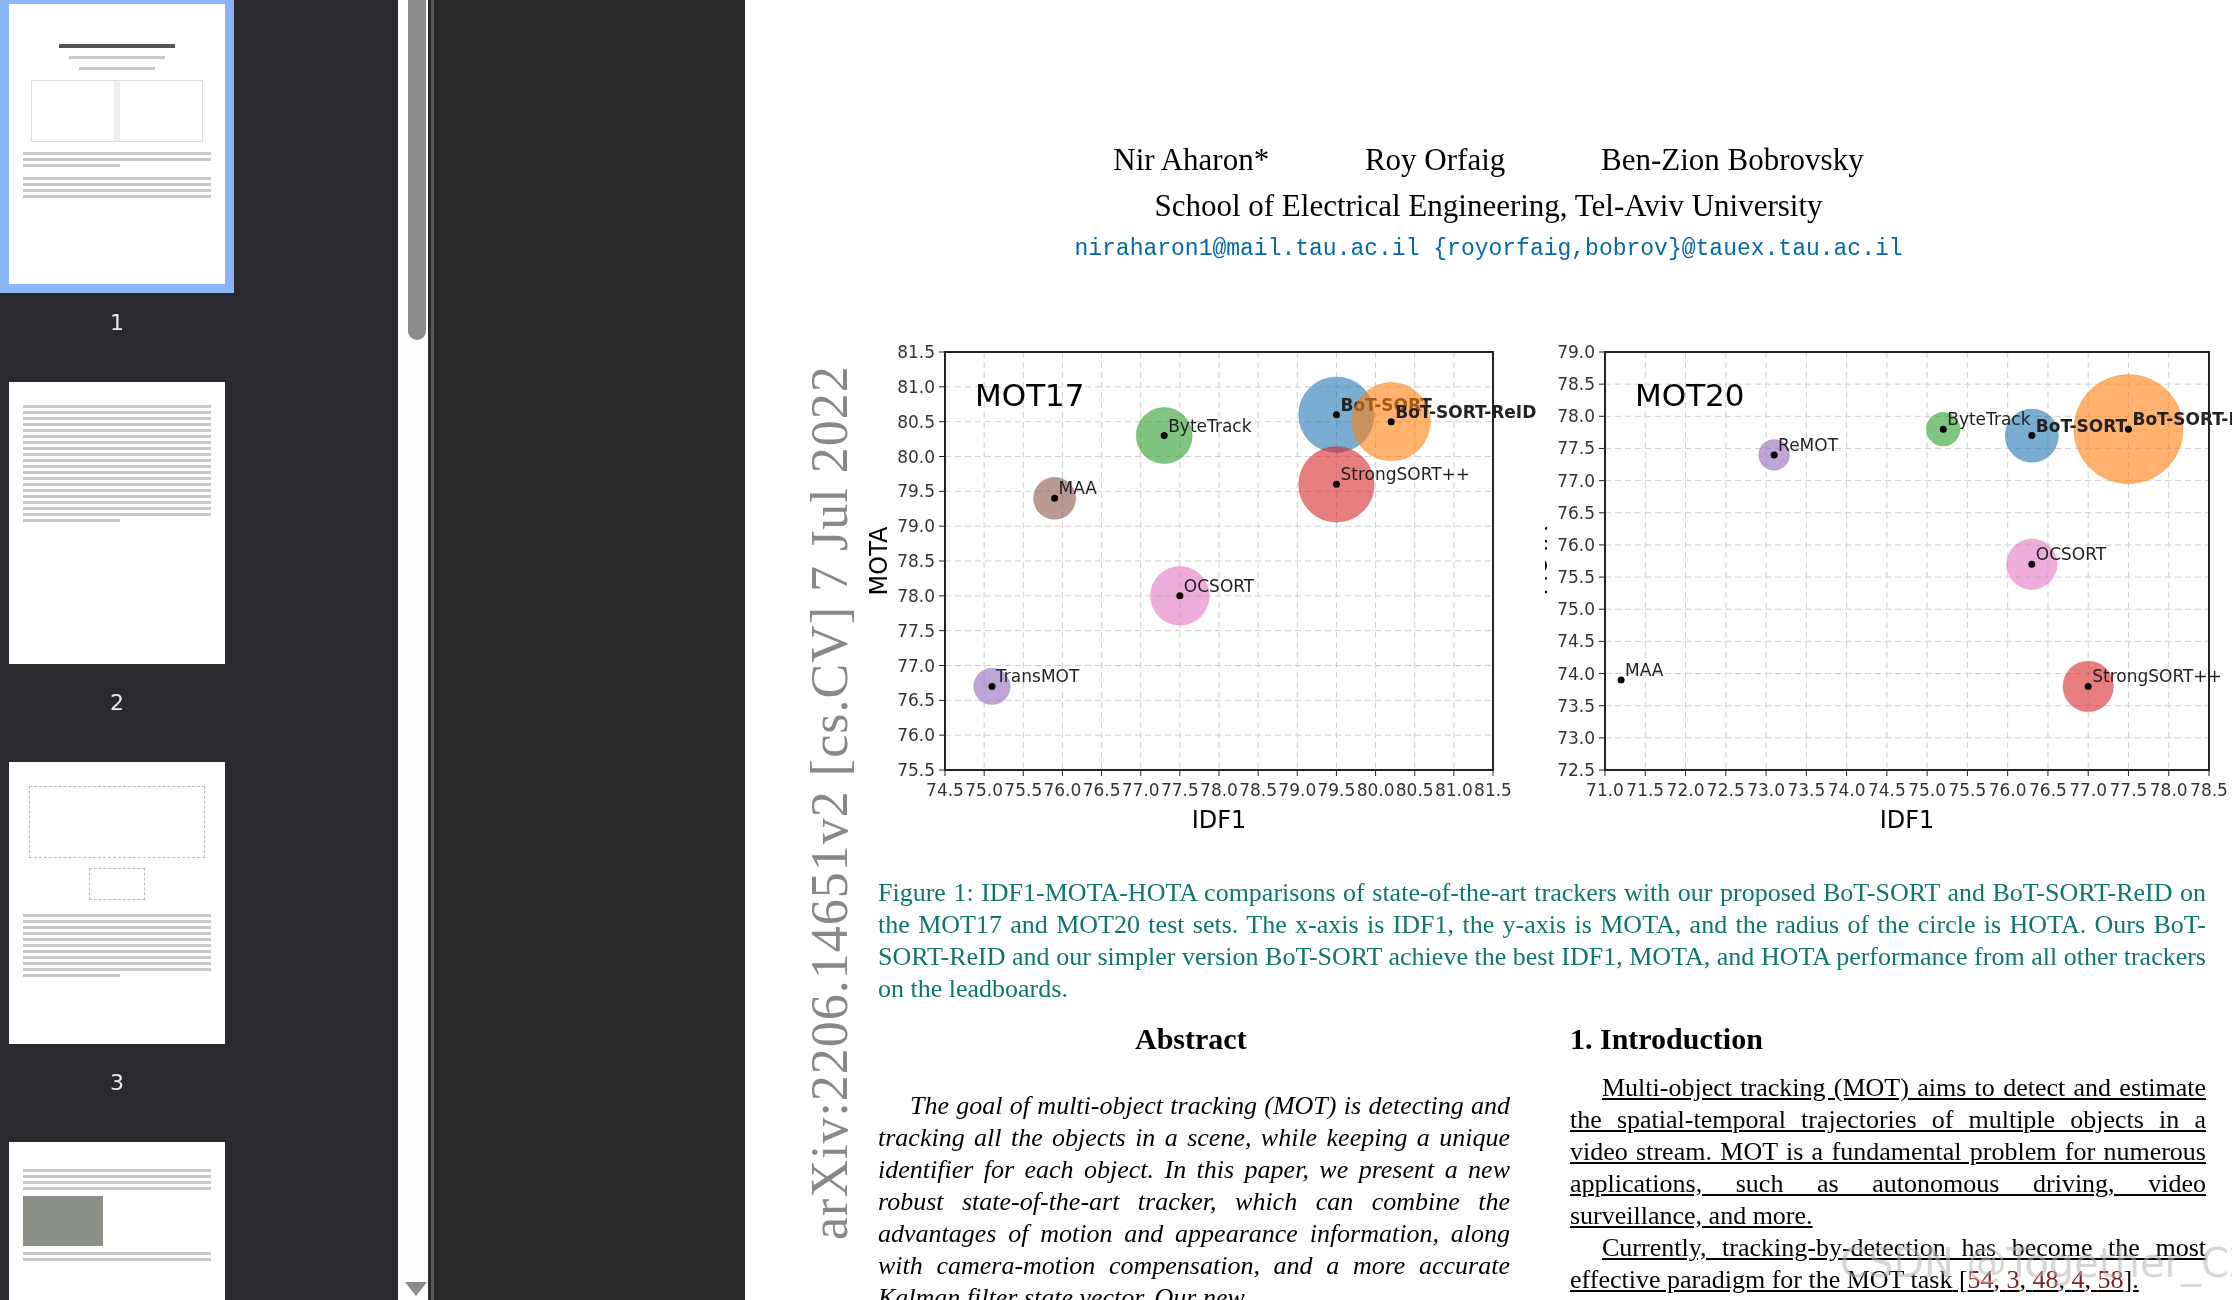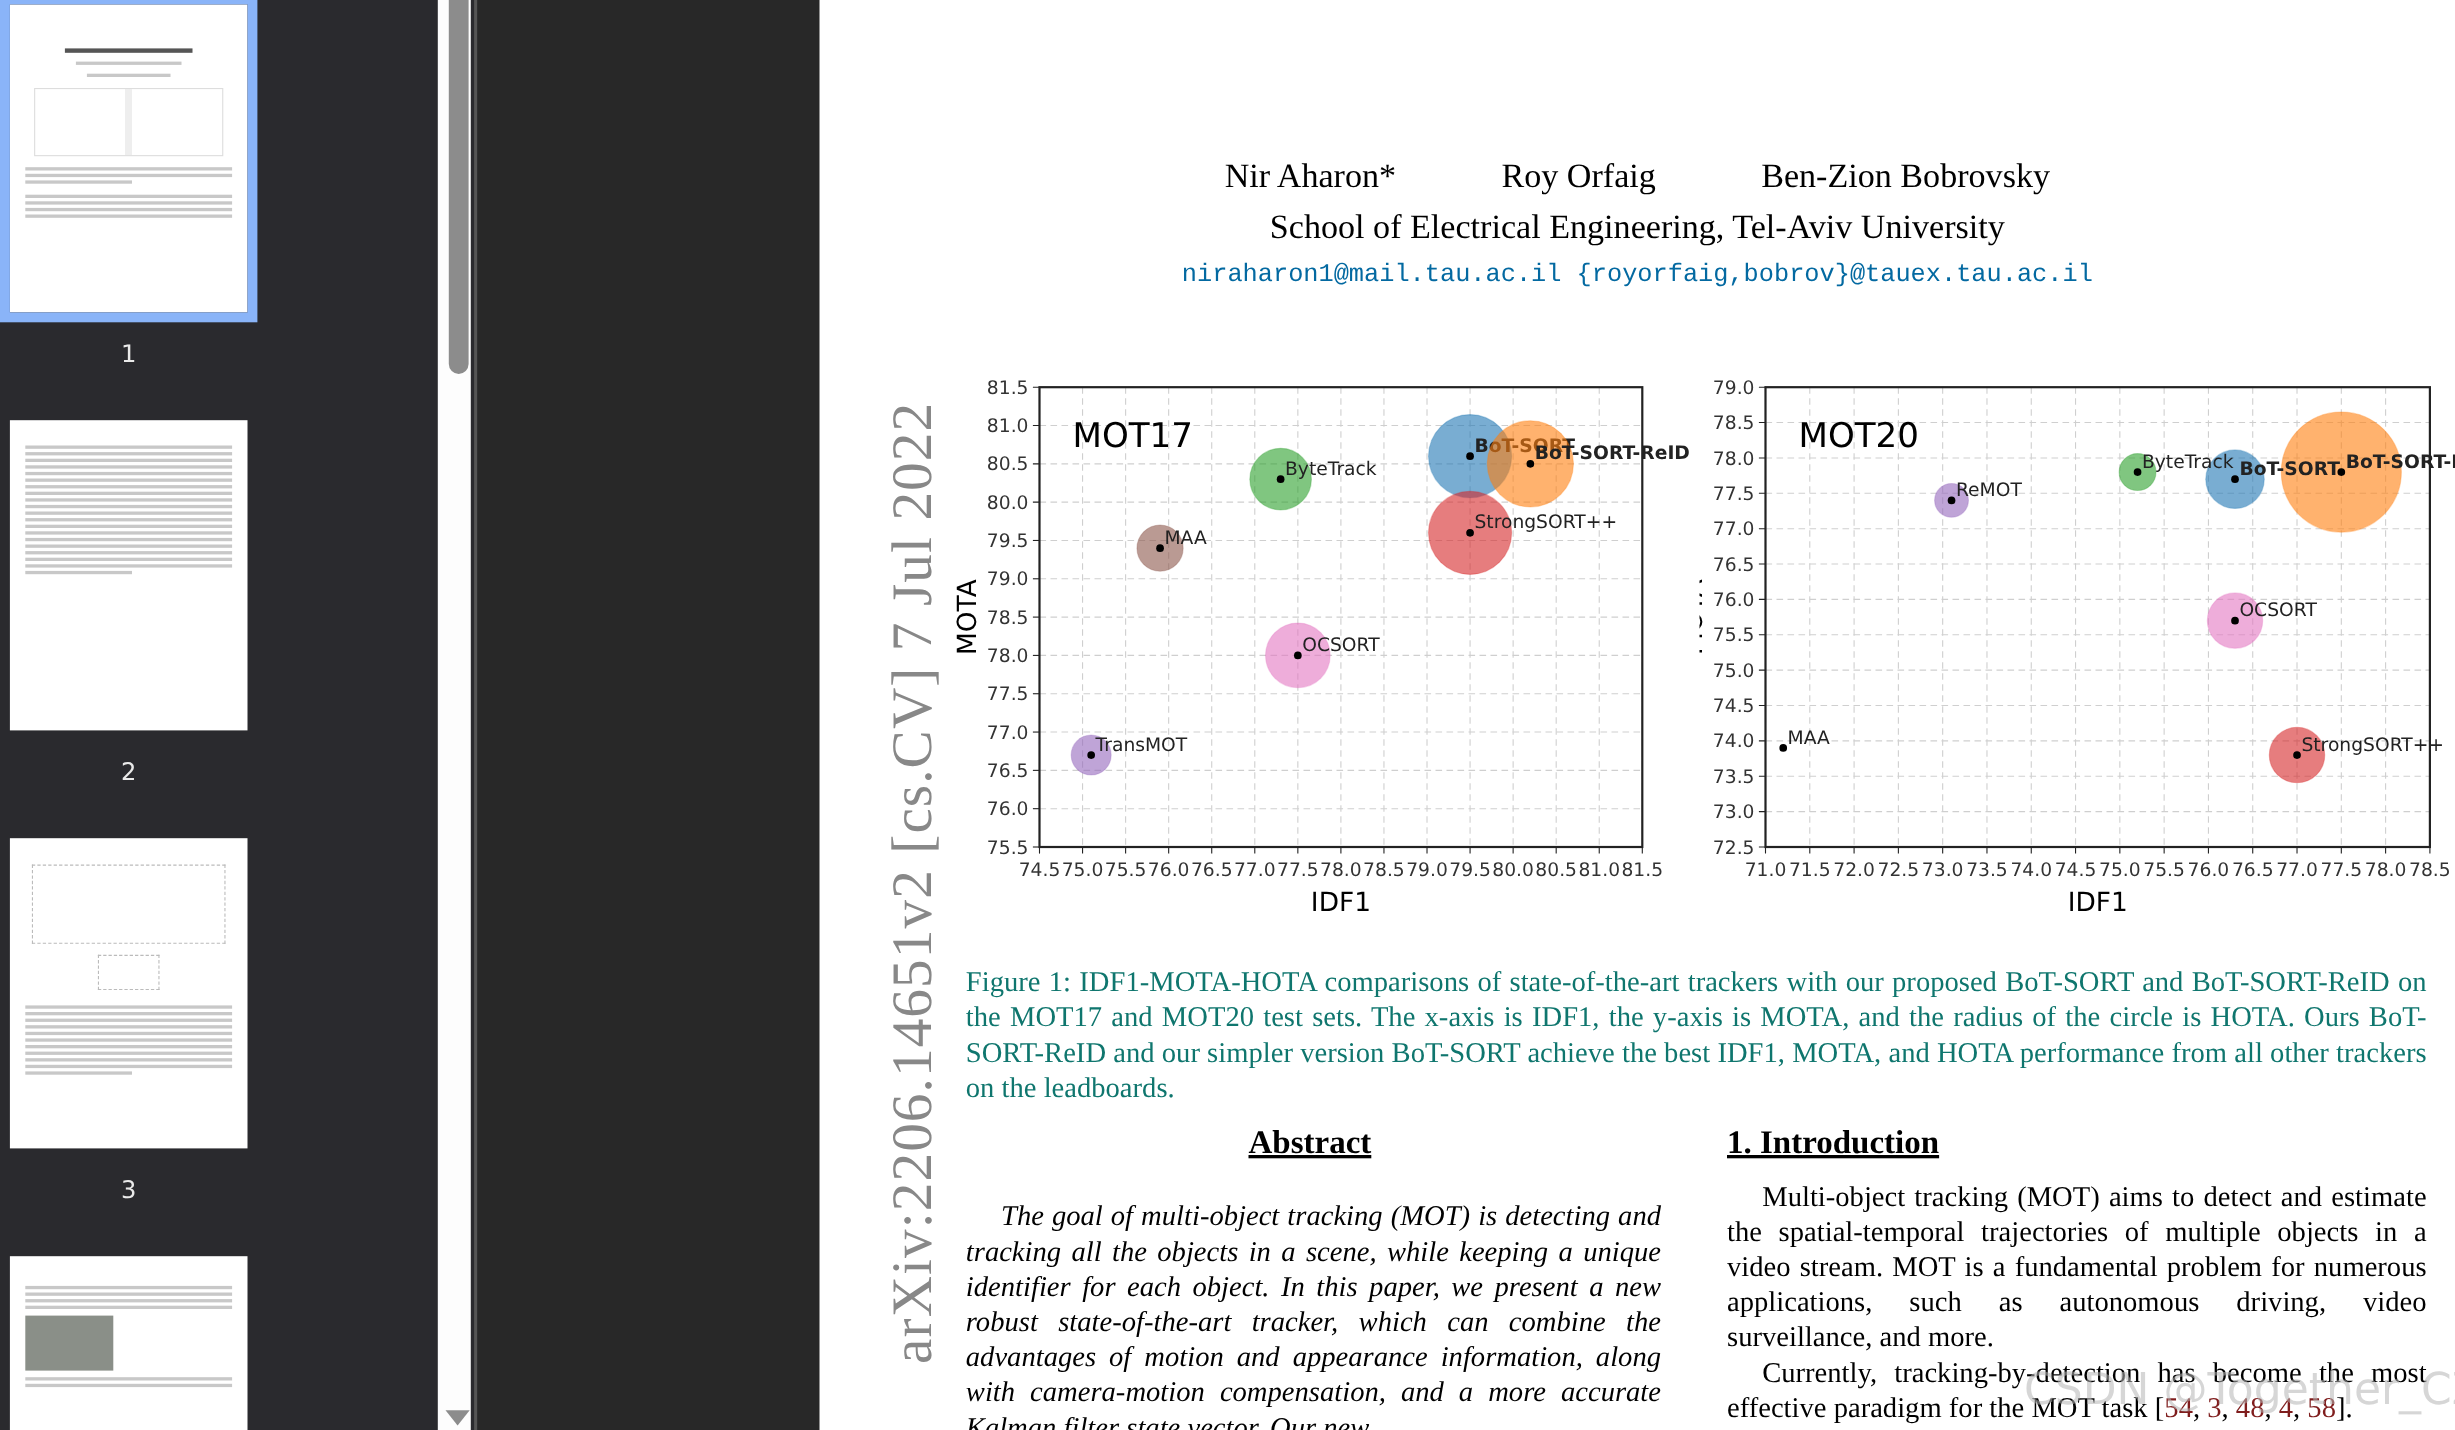--- a/index.html
+++ b/index.html
@@ -20,23 +20,23 @@
   #page{position:absolute;left:745px;top:0;width:1487px;height:1300px;background:#fff;overflow:hidden;}
   .pt{position:absolute;left:0;width:1487px;text-align:center;color:#000;}
   #title{top:36px;font:bold 38px "Liberation Serif",serif;}
   #authors{top:142px;font:31px "Liberation Serif",serif;text-align:center;}
   #authors span{margin:0 44px;}
   #affil{top:188px;font:31px "Liberation Serif",serif;}
   #emails{top:236px;font:23px "Liberation Mono",monospace;color:#0369a1;}
   #arxiv{position:absolute;left:800px;top:1240px;transform-origin:0 0;transform:rotate(-90deg);font:52px "Liberation Serif",serif;color:#888;white-space:nowrap;letter-spacing:1px;}
   .chart{position:absolute;}
   #caption{position:absolute;left:133px;top:864px;width:1328px;font:26px/32px "Liberation Serif",serif;text-align:justify;color:#0f766e;margin-top:13px;}
-  .colhead{position:absolute;font:bold 30px "Liberation Serif",serif;color:#000;text-decoration:underline;}
+  .colhead{position:absolute;font:bold 30px "Liberation Serif",serif;color:#000;}
   #abstract-body{position:absolute;left:133px;top:1090px;width:632px;font:italic 26px/32px "Liberation Serif",serif;text-align:justify;text-indent:32px;color:#000;}
-  #intro-body{position:absolute;left:825px;top:1072px;width:636px;font:26px/32px "Liberation Serif",serif;text-align:justify;color:#000;}
+  #intro-body{position:absolute;left:825px;top:1072px;width:636px;font:26px/32px "Liberation Serif",serif;text-align:justify;color:#000;text-decoration:underline;}
   #intro-body p{margin:0;text-indent:32px;}
   .cite{color:#7f1d1d;}
   #watermark{position:absolute;left:1840px;top:1240px;font:40px "DejaVu Sans",sans-serif;color:rgba(180,180,180,0.55);white-space:nowrap;}
 </style>
 </head>
 <body>
 
 <div id="sidebar">
   <div class="thumb sel" style="top:4px;height:280px;">
     <div style="height:40px"></div>

